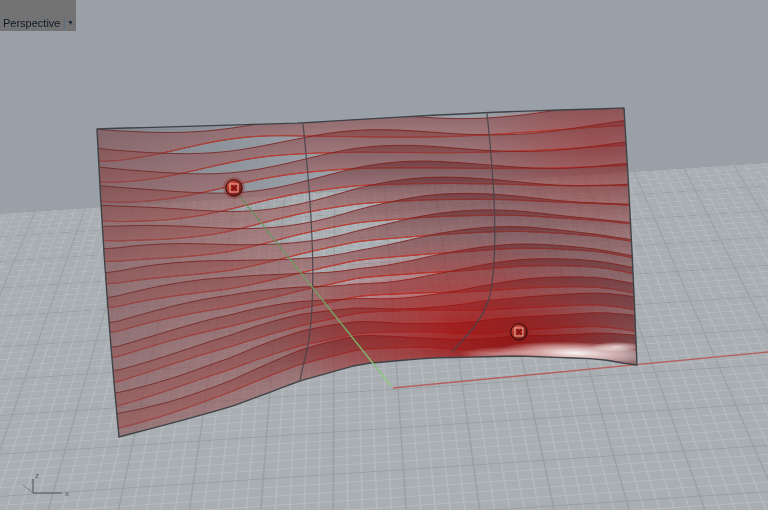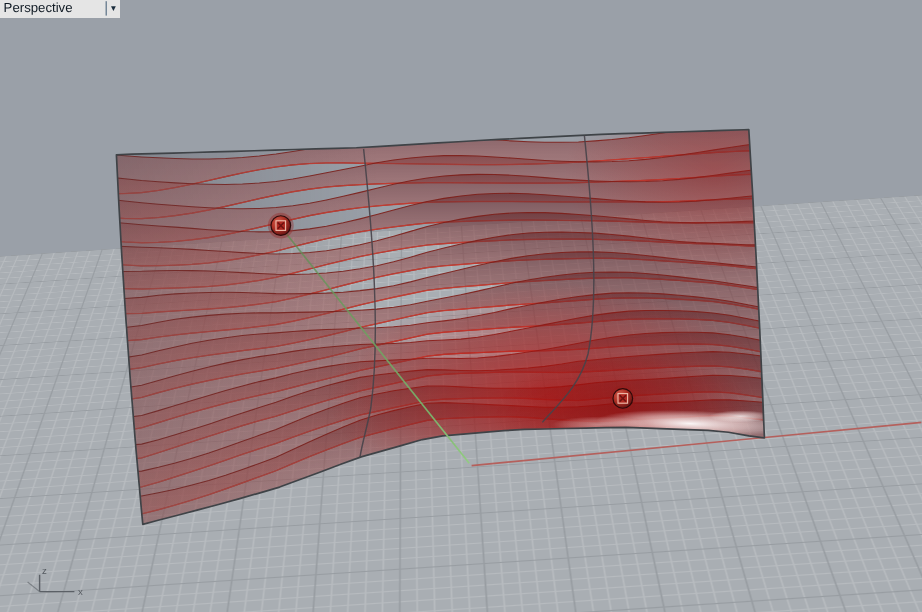--- a/index.html
+++ b/index.html
@@ -18,22 +18,22 @@
       linear-gradient(#989da2 1px,transparent 1px),
       linear-gradient(90deg,#989da2 1px,transparent 1px),
       linear-gradient(#b7bbbf 1px,transparent 1px),
       linear-gradient(90deg,#b7bbbf 1px,transparent 1px);
     background-size:50px 50px,50px 50px,10px 10px,10px 10px;
   }
   svg.scene{position:absolute;left:0;top:0;width:768px;height:510px;}
   
   .vp-label{
     position:absolute;left:0;top:0;display:flex;align-items:center;
-    background:#e5e5e5;color:#101a24;font-size:11px;line-height:14px;
-    padding:0 3px 1px 3px;user-select:none;cursor:pointer;gap:24px;
+    background:#737373;color:#101a24;font-size:11px;line-height:14px;
+    padding:16px 3px 1px 3px;user-select:none;cursor:pointer;
   }
   .vp-label .vp-text{white-space:nowrap;}
   .vp-label .vp-caret{
     margin-left:4px;padding-left:3px;border-left:1px solid #5a7086;
     font-size:8px;color:#1a2c3c;line-height:12px;
   }
   .axis-widget{position:absolute;left:14px;top:470px;width:60px;height:30px;}
 </style>
 </head>
 <body>

